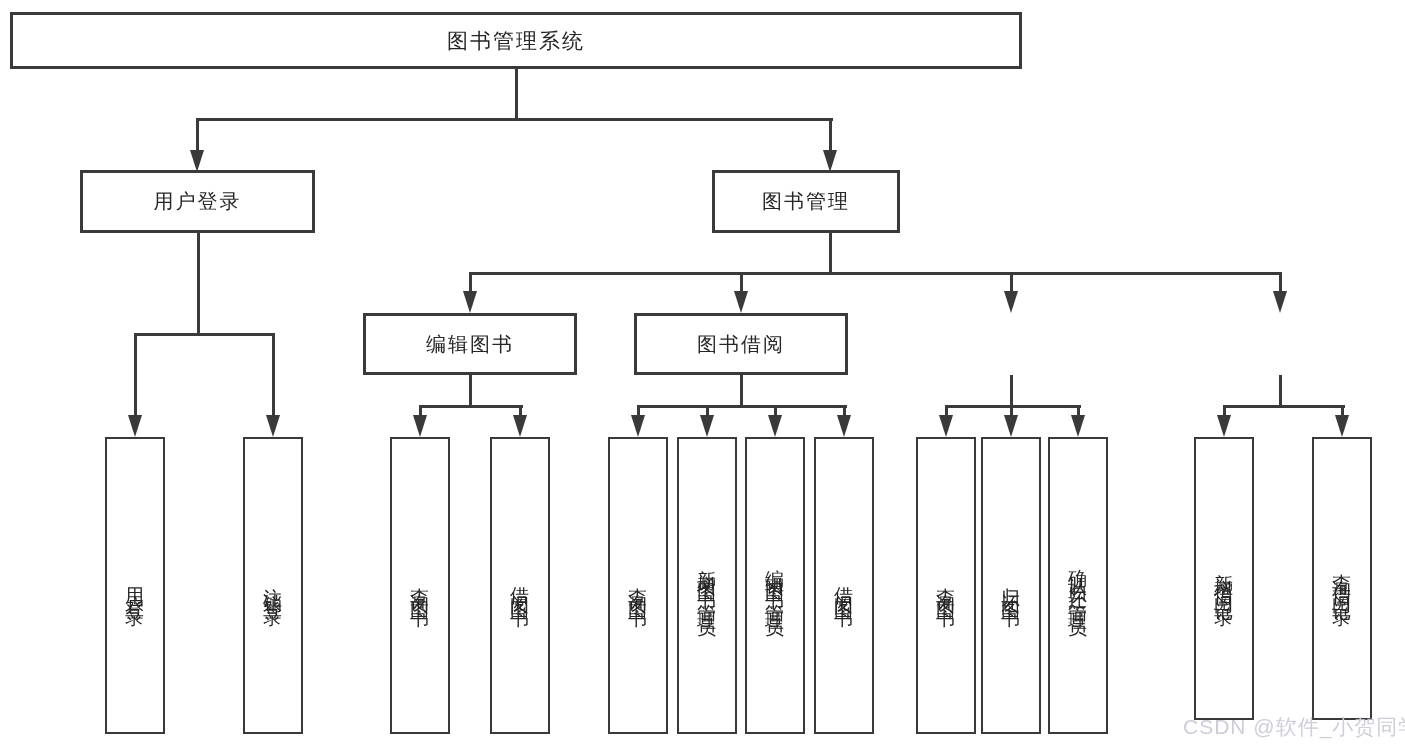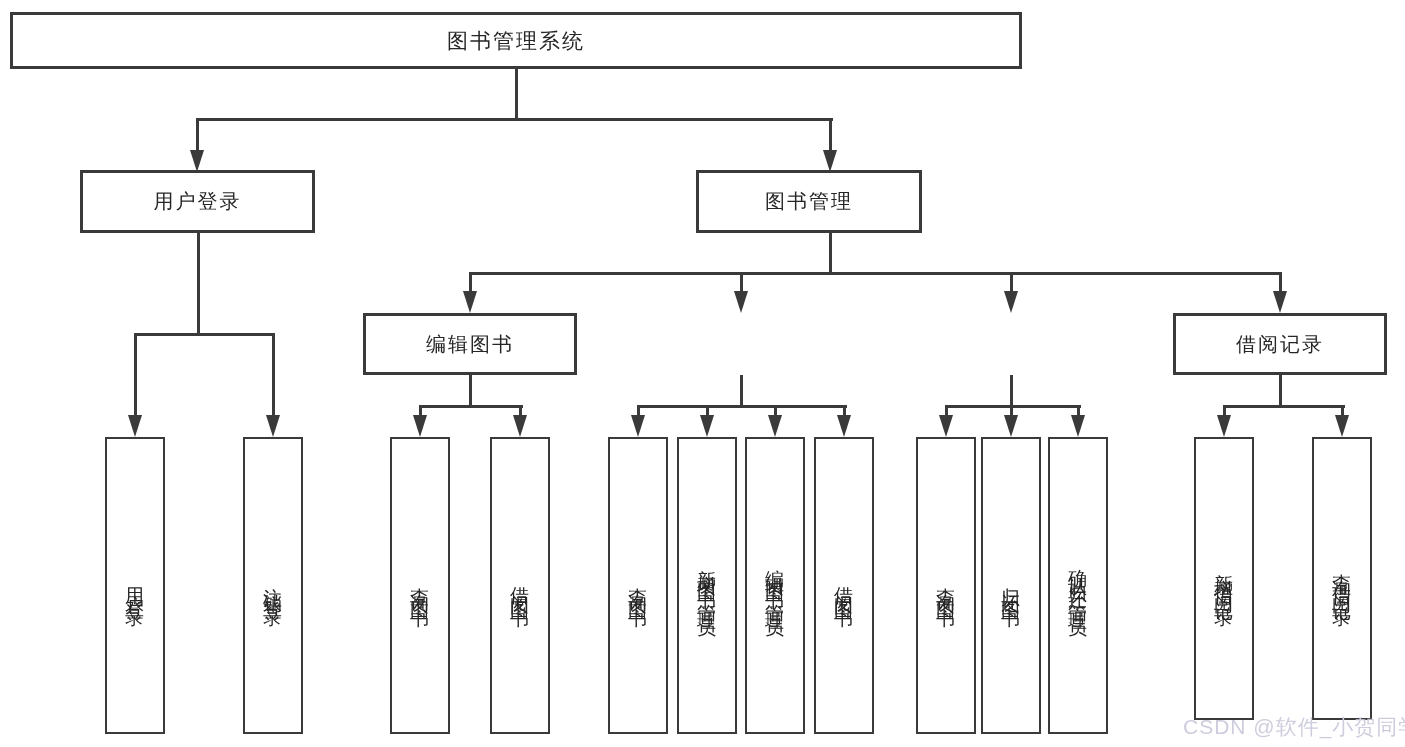--- a/index.html
+++ b/index.html
@@ -105,29 +105,29 @@
   <div class="ln" style="left:1341px;top:407px;width:3px;height:10px"></div>
   <div class="arrow" style="left:1335px;top:415px"></div>
 
   <div class="box" style="left:10px;top:12px;width:1012px;height:57px">
     <span class="hlabel root-label">图书管理系统</span>
   </div>
 
   <div class="box" style="left:80px;top:170px;width:235px;height:63px">
     <span class="hlabel">用户登录</span>
   </div>
-  <div class="box" style="left:696px;top:170px;width:226px;height:63px">
+  <div class="box" style="left:712px;top:170px;width:188px;height:63px">
     <span class="hlabel">图书管理</span>
   </div>
 
   <div class="box" style="left:363px;top:313px;width:214px;height:62px">
     <span class="hlabel">编辑图书</span>
   </div>
-  <div class="box" style="left:1173px;top:313px;width:214px;height:62px">
-    <span class="hlabel">借阅记录</span>
+  <div class="box" style="left:634px;top:313px;width:214px;height:62px">
+    <span class="hlabel">图书借阅</span>
   </div>
 
   <div class="box leaf" style="left:105px;top:437px;width:60px;height:297px">
     <span class="vtext">用户登录</span>
   </div>
   <div class="box leaf" style="left:243px;top:437px;width:60px;height:297px">
     <span class="vtext">注销登录</span>
   </div>
 
   <div class="box leaf" style="left:390px;top:437px;width:60px;height:297px">

